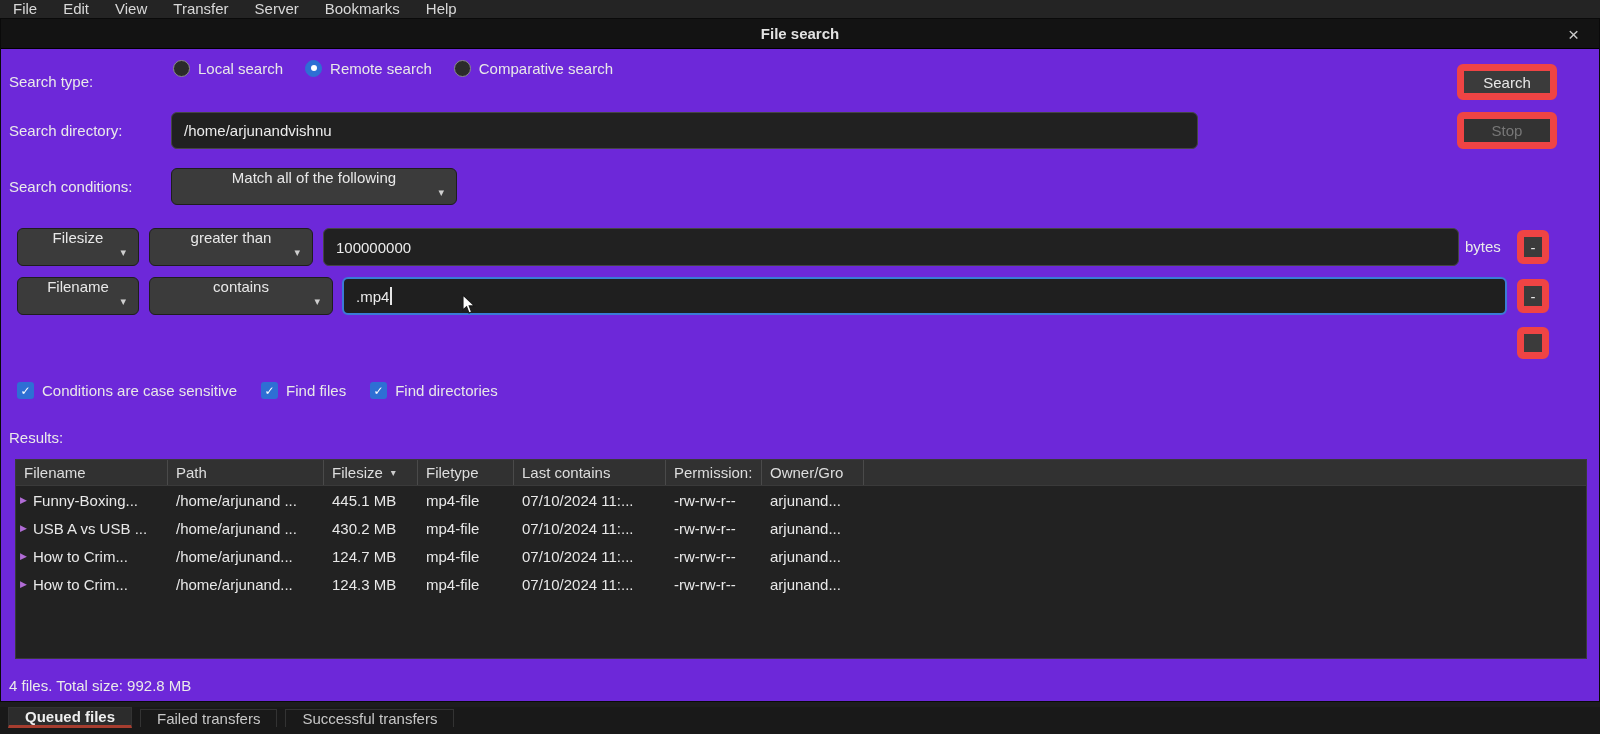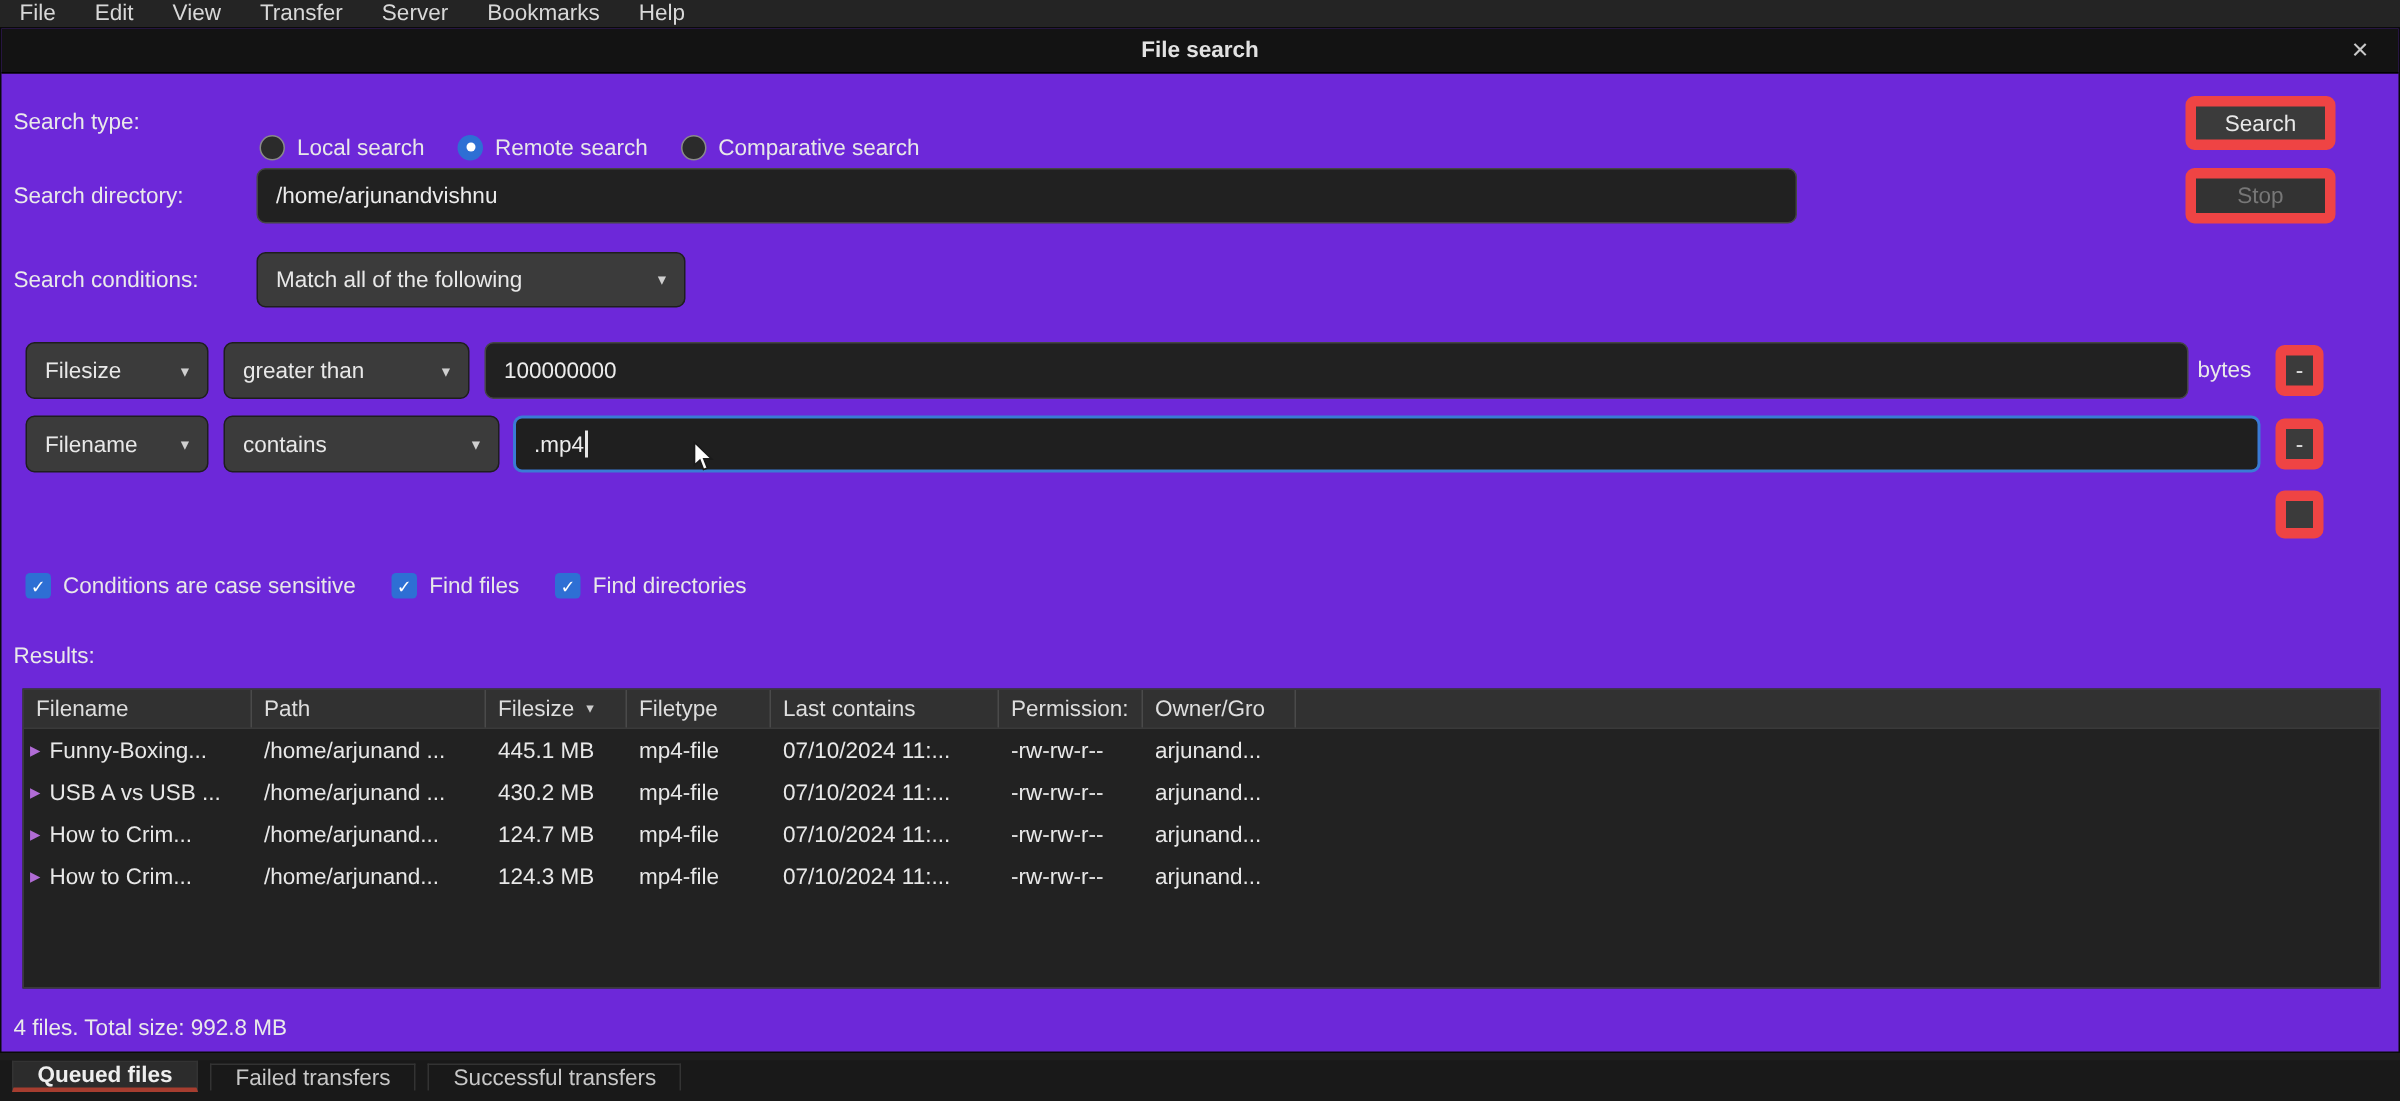--- a/index.html
+++ b/index.html
@@ -45,34 +45,34 @@
   .btn {
     position:absolute; background:#3b3b3b; border:7px solid #ef4444;
     border-radius:6px; color:#e8e8e8; font-size:15px; cursor:pointer;
     display:flex; align-items:center; justify-content:center;
     font-family:inherit;
   }
   .btn.disabled { background:#333333; color:#777777; }
   .dropdown {
     position:absolute; background:#3b3b3b; border:1px solid #1e1e1e;
     border-radius:6px; display:flex; align-items:center;
-    padding:0 12px; cursor:pointer; color:#e8e8e8; white-space:nowrap;
+    padding:0 12px; cursor:pointer; color:#e8e8e8; white-space:nowrap;flex-direction:column;
   }
   .dd-chevron { margin-left:auto; padding-left:10px; font-size:11px; color:#cfcfcf; }
   .text-input {
     position:absolute; background:#212121; border:1px solid #454545;
     border-radius:6px; color:#ececec; font-size:15px; font-family:inherit;
     padding:0 12px; display:flex; align-items:center;
   }
   input.text-input { display:block; line-height:35px; }
   .text-input.focused { border:2px solid #3a7bd5; background:#1f1f1f; }
   .caret { display:inline-block; width:1.5px; height:18px; background:#e6e6e6; margin-left:1px; }
 
   
-  .radio-group { position:absolute; left:172px; top:31px; height:36px; display:flex; align-items:center; gap:22px; }
+  .radio-group { position:absolute; left:172px; top:1px; height:36px; display:flex; align-items:center; gap:22px; }
   .radio-opt { display:flex; align-items:center; gap:8px; cursor:pointer; white-space:nowrap; }
   .radio {
     width:17px; height:17px; border-radius:50%;
     background:#2b2b2b; border:1px solid #8a8a8a;
     display:flex; align-items:center; justify-content:center;
   }
   .radio.selected { background:#2e6fd4; border:1px solid #2e6fd4; }
   .radio.selected::after { content:""; width:6px; height:6px; border-radius:50%; background:#ffffff; }
 
   

